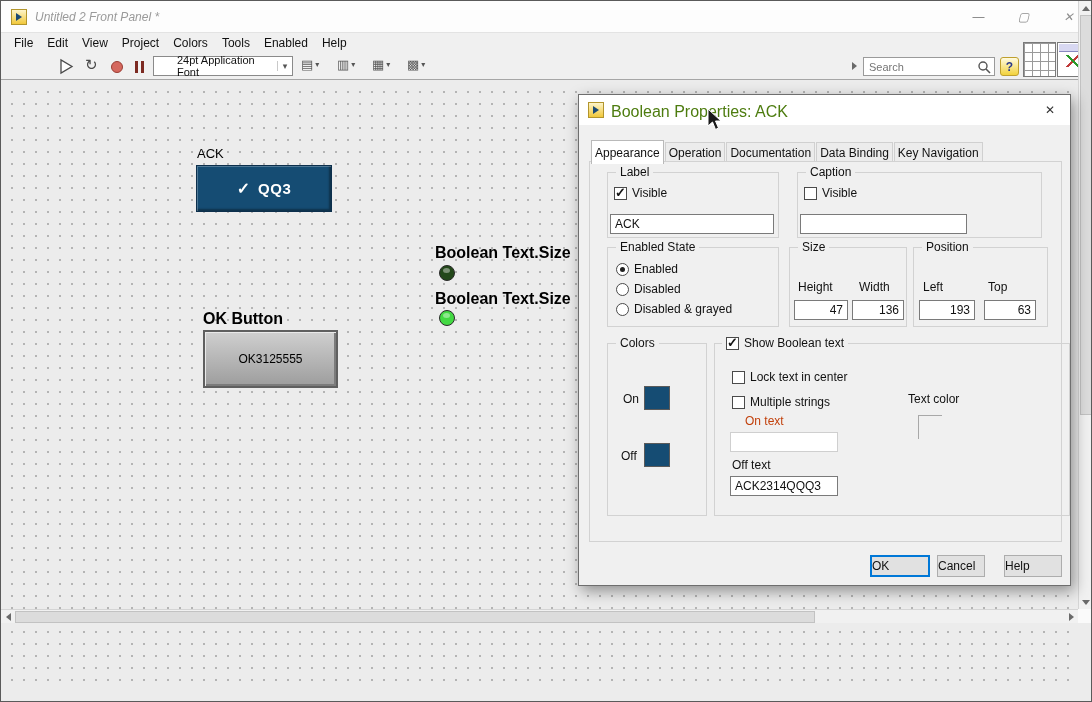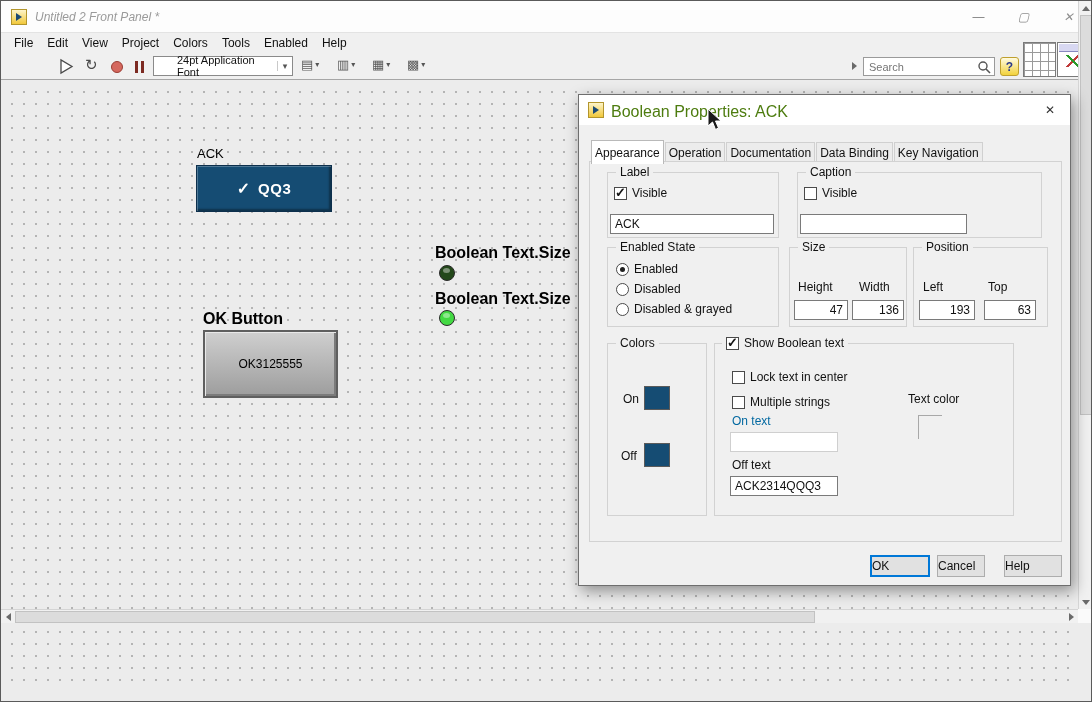--- a/index.html
+++ b/index.html
@@ -72,21 +72,21 @@
   .ackbtn { position:absolute; left:195px; top:84px; width:136px; height:47px;
             border:1px solid #0c2f4c; box-shadow:inset 1px 1px 0 rgba(255,255,255,.25), inset -2px -2px 2px rgba(0,0,0,.35);
             display:flex; align-items:center; justify-content:center; gap:8px; color:#fff; }
   .ackbtn .chk { font-size:16px; font-weight:bold; }
   .ackbtn .btxt { font-size:15px; font-weight:bold; letter-spacing:.5px; }
   .boollabel { position:absolute; font-size:16px; font-weight:bold; color:#000; white-space:nowrap; }
   .led { position:absolute; width:16px; height:16px; border-radius:50%; border:1px solid #2a2a2a; }
   .led::after { content:""; position:absolute; left:3px; top:2px; width:7px; height:5px;
                 border-radius:50%; background:rgba(255,255,255,.4); }
   .oklabel { position:absolute; left:202px; top:229px; font-size:16px; font-weight:bold; color:#000; }
-  .okbtn { position:absolute; left:202px; top:249px; width:135px; height:68px;
+  .okbtn { position:absolute; left:202px; top:249px; width:135px; height:58px;
            background:linear-gradient(#cfcfcf,#9d9d9d); border:2px solid #5f5f5f;
            box-shadow:inset 1px 1px 0 #e9e9e9, inset -2px -2px 0 #7b7b7b;
            display:flex; align-items:center; justify-content:center; font-size:12px; color:#000; }
 
   
   .hscroll { position:absolute; left:0; top:608px; width:1077px; height:14px; background:#f1f1f1; border-top:1px solid #d5d5d5; }
   .vscroll { position:absolute; left:1077px; top:0; width:15px; height:608px; background:#f1f1f1; border-left:1px solid #d5d5d5; }
   .corner { position:absolute; left:1077px; top:608px; width:15px; height:14px; background:#fafafa; }
   .sbtn { position:absolute; display:flex; align-items:center; justify-content:center; }
   .tri-l { width:0;height:0;border-top:4px solid transparent;border-bottom:4px solid transparent;border-right:5px solid #6a6a6a; }
@@ -117,21 +117,21 @@
   .cb { width:13px; height:13px; border:1px solid #4a4a4a; background:#fff; position:relative; flex:0 0 13px; }
   .cb.checked::after { content:"✓"; position:absolute; left:0px; top:-3px; font-size:13px; font-weight:bold; color:#141414; }
   .radio { width:13px; height:13px; border:1px solid #4a4a4a; border-radius:50%; background:#fff; position:relative; flex:0 0 13px; }
   .radio.sel::after { content:""; position:absolute; left:3px; top:3px; width:5px; height:5px; border-radius:50%; background:#202020; }
   .tin { position:absolute; height:20px; border:1px solid #7a7a7a; background:#fff;
          font:12px "Liberation Sans",sans-serif; padding:0 4px; color:#111; }
   .tin:disabled, .tin.disabled { border-color:#cfcfcf; background:#fff; color:#9a9a9a; }
   .num { text-align:right; }
   .swatch { position:absolute; width:26px; height:24px; border:1px solid #5a5a5a; }
   .glabel { position:absolute; font-size:12px; color:#111; white-space:nowrap; }
-  .gray { color:#0369a1; }
+  .gray { color:#c2410c;margin-left:13px; }
   .colorwell { position:absolute; width:24px; height:24px; border-left:1px solid #a8a8a8; border-top:1px solid #a8a8a8; }
   .btn { position:absolute; height:22px; background:#e1e1e1; border:1px solid #adadad;
          font:12px "Liberation Sans",sans-serif; color:#111; text-align:left; line-height:20px; }
   .btn.focus { border:2px solid #0078d7; line-height:18px; }
   .cursor { position:absolute; z-index:40; }
 </style>
 </head>
 <body>
 
 <div class="screen">
@@ -312,21 +312,21 @@
     </div>
 
     <div class="groupbox" style="left:28px; top:248px; width:100px; height:173px">
       <span class="legend">Colors</span>
       <span class="glabel" style="left:15px; top:48px">On</span>
       <span class="swatch" style="left: 36px; top: 42px; background-color: rgb(21, 76, 115);"></span>
       <span class="glabel" style="left:13px; top:105px">Off</span>
       <span class="swatch" style="left: 36px; top: 99px; background-color: rgb(21, 76, 115);"></span>
     </div>
 
-    <div class="groupbox" style="left:135px; top:248px; width:300px; height:173px">
+    <div class="groupbox" style="left:135px; top:248px; width:356px; height:173px">
       <div class="row" style="left:7px; top:-8px; background:#f0f0f0; padding:0 4px">
         <span class="cb checked"></span>
         <span>Show Boolean text</span>
       </div>
       <div class="row" style="left:17px; top:26px">
         <span class="cb"></span>
         <span>Lock text in center</span>
       </div>
       <div class="row" style="left:17px; top:51px">
         <span class="cb"></span>

